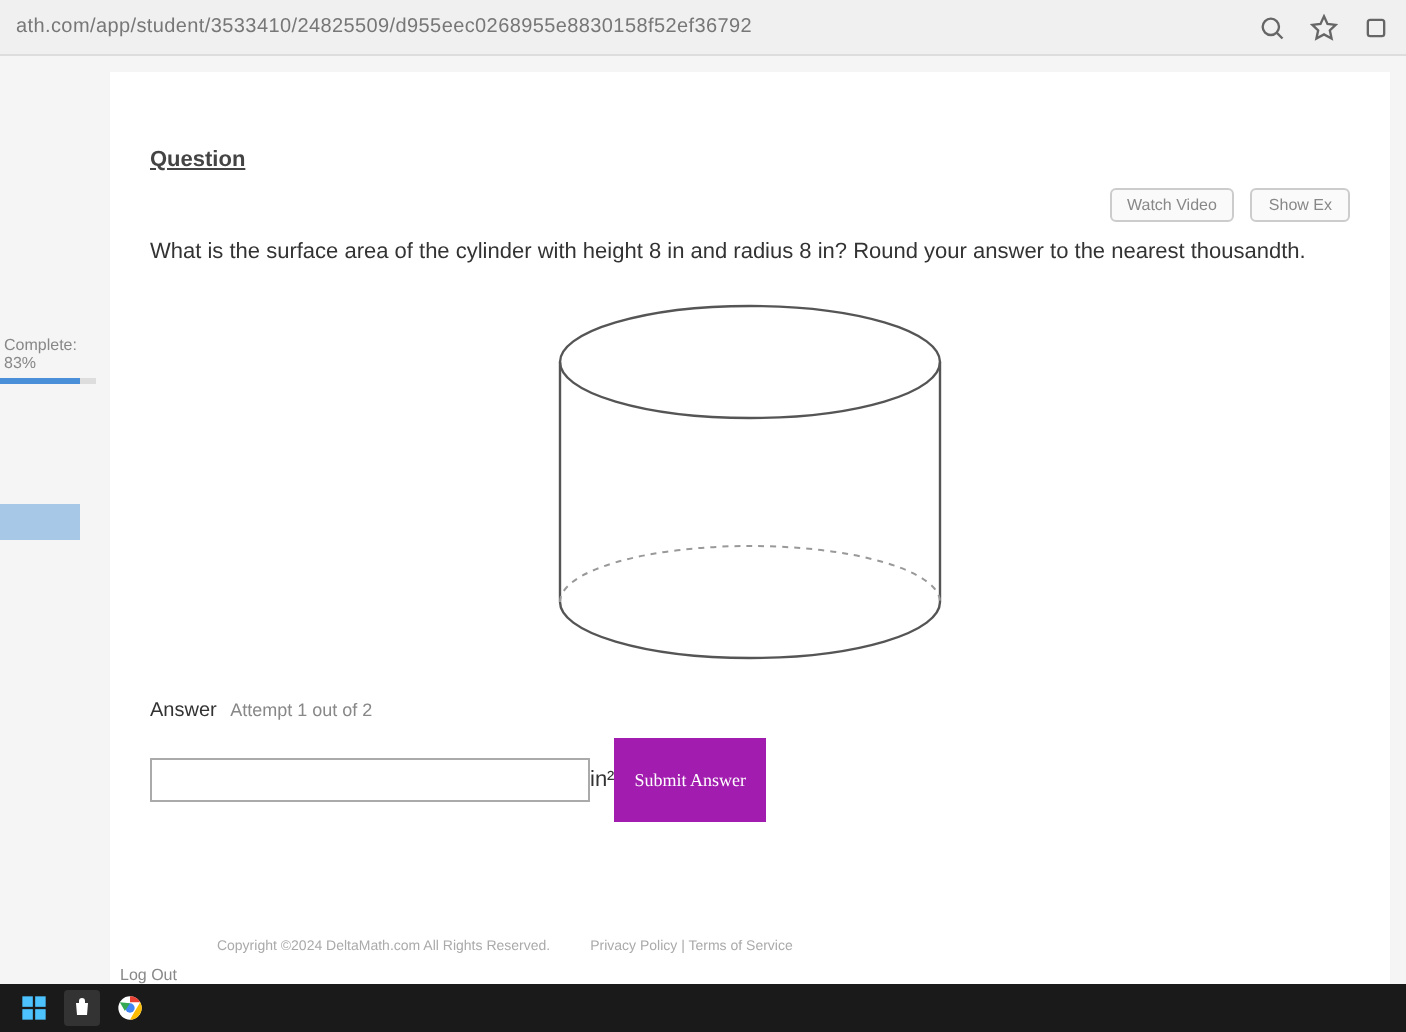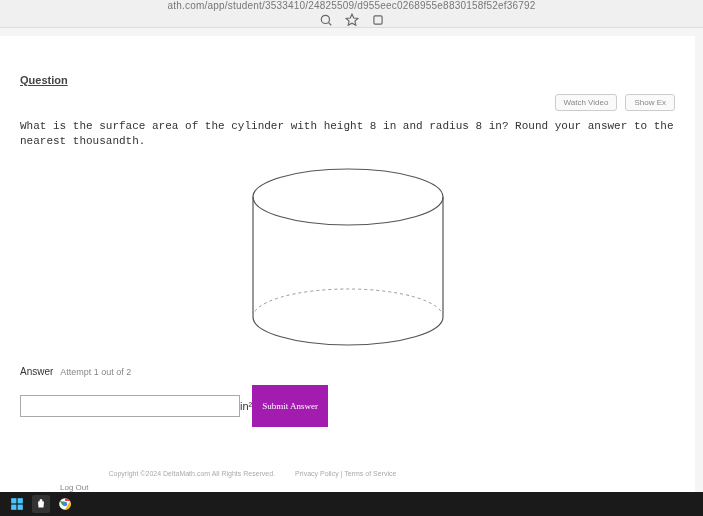--- a/index.html
+++ b/index.html
@@ -13,21 +13,20 @@
     }
     .browser-bar {
       height: 28px;
       background: #f0f0f0;
       display: flex;
       align-items: center;
       padding: 0 8px;
       font-size: 10px;
       color: #777;
       border-bottom: 1px solid #ddd;
-      flex-direction: column;
     }
     .url-text { flex: 1; letter-spacing: 0.2px; }
     .browser-icons { display: flex; gap: 12px; align-items: center; }
     .browser-icon { width: 14px; height: 14px; color: #666; display:flex; align-items:center; justify-content:center; }
     .main-area {
       display: flex;
       height: calc(100% - 28px - 24px);
       background: #f5f5f5;
     }
     .sidebar {
@@ -47,21 +46,21 @@
       padding: 12px 20px 8px 20px;
       position: relative;
     }
     .top-row { display: flex; justify-content: space-between; align-items: center; margin-bottom: 8px;}
     .question-label { font-size: 11px; font-weight: bold; color: #444; text-decoration: underline; }
     .action-buttons { display:flex; gap:8px; }
     .watch-btn, .show-btn {
       font-size: 8px; color: #888; border: 1px solid #ccc;
       padding: 3px 8px; background: #fafafa; border-radius: 3px; margin-top: 46px;
     }
-    .question-text { font-size: 11px; color: #333; margin-bottom: 12px; line-height: 1.4; font-family: Liberation Mono, monospace; }
+    .question-text { font-size: 11px; color: #333; margin-bottom: 12px; line-height: 1.4; }
     .cylinder-wrap { display:flex; justify-content:center; margin: 8px 0 14px 0;}
     .answer-row { font-size: 10px; color: #333; margin-top: 6px; }
     .answer-label { font-weight: normal; }
     .attempt-label { color: #888; font-size: 9px; margin-left: 4px;}
     .input-row { display:flex; align-items:center; gap: 0; margin-top: 8px; }
     .answer-input {
       width: 220px; height: 22px; border: 1px solid #aaa;
       padding: 2px 6px; font-size: 11px; background: #fff;
     }
     .unit-label { font-size: 11px; color: #333; }
@@ -110,20 +109,27 @@
     </span>
     <span class="browser-icon">
       <svg viewBox="0 0 24 24" width="14" height="14" fill="none" stroke="currentColor" stroke-width="2">
           <rect x="5" y="5" width="14" height="14" rx="2"></rect>
         </svg>
     </span>
   </div>
 </div>
 
 <div class="main-area">
+  <div class="sidebar">
+    <div class="complete-label">Complete: 83%</div>
+    <div class="progress-bar">
+      <div class="progress-fill"></div>
+    </div>
+    <div class="blue-block"></div>
+  </div>
 
   <div class="content-panel">
     <div class="top-row">
       <div class="question-label">Question</div>
       <div class="action-buttons">
         <button class="watch-btn">Watch Video</button>
         <button class="show-btn">Show Ex</button>
       </div>
     </div>
     <div class="question-text">What is the surface area of the cylinder with height 8 in and radius 8 in? Round your answer to the nearest thousandth.</div>

